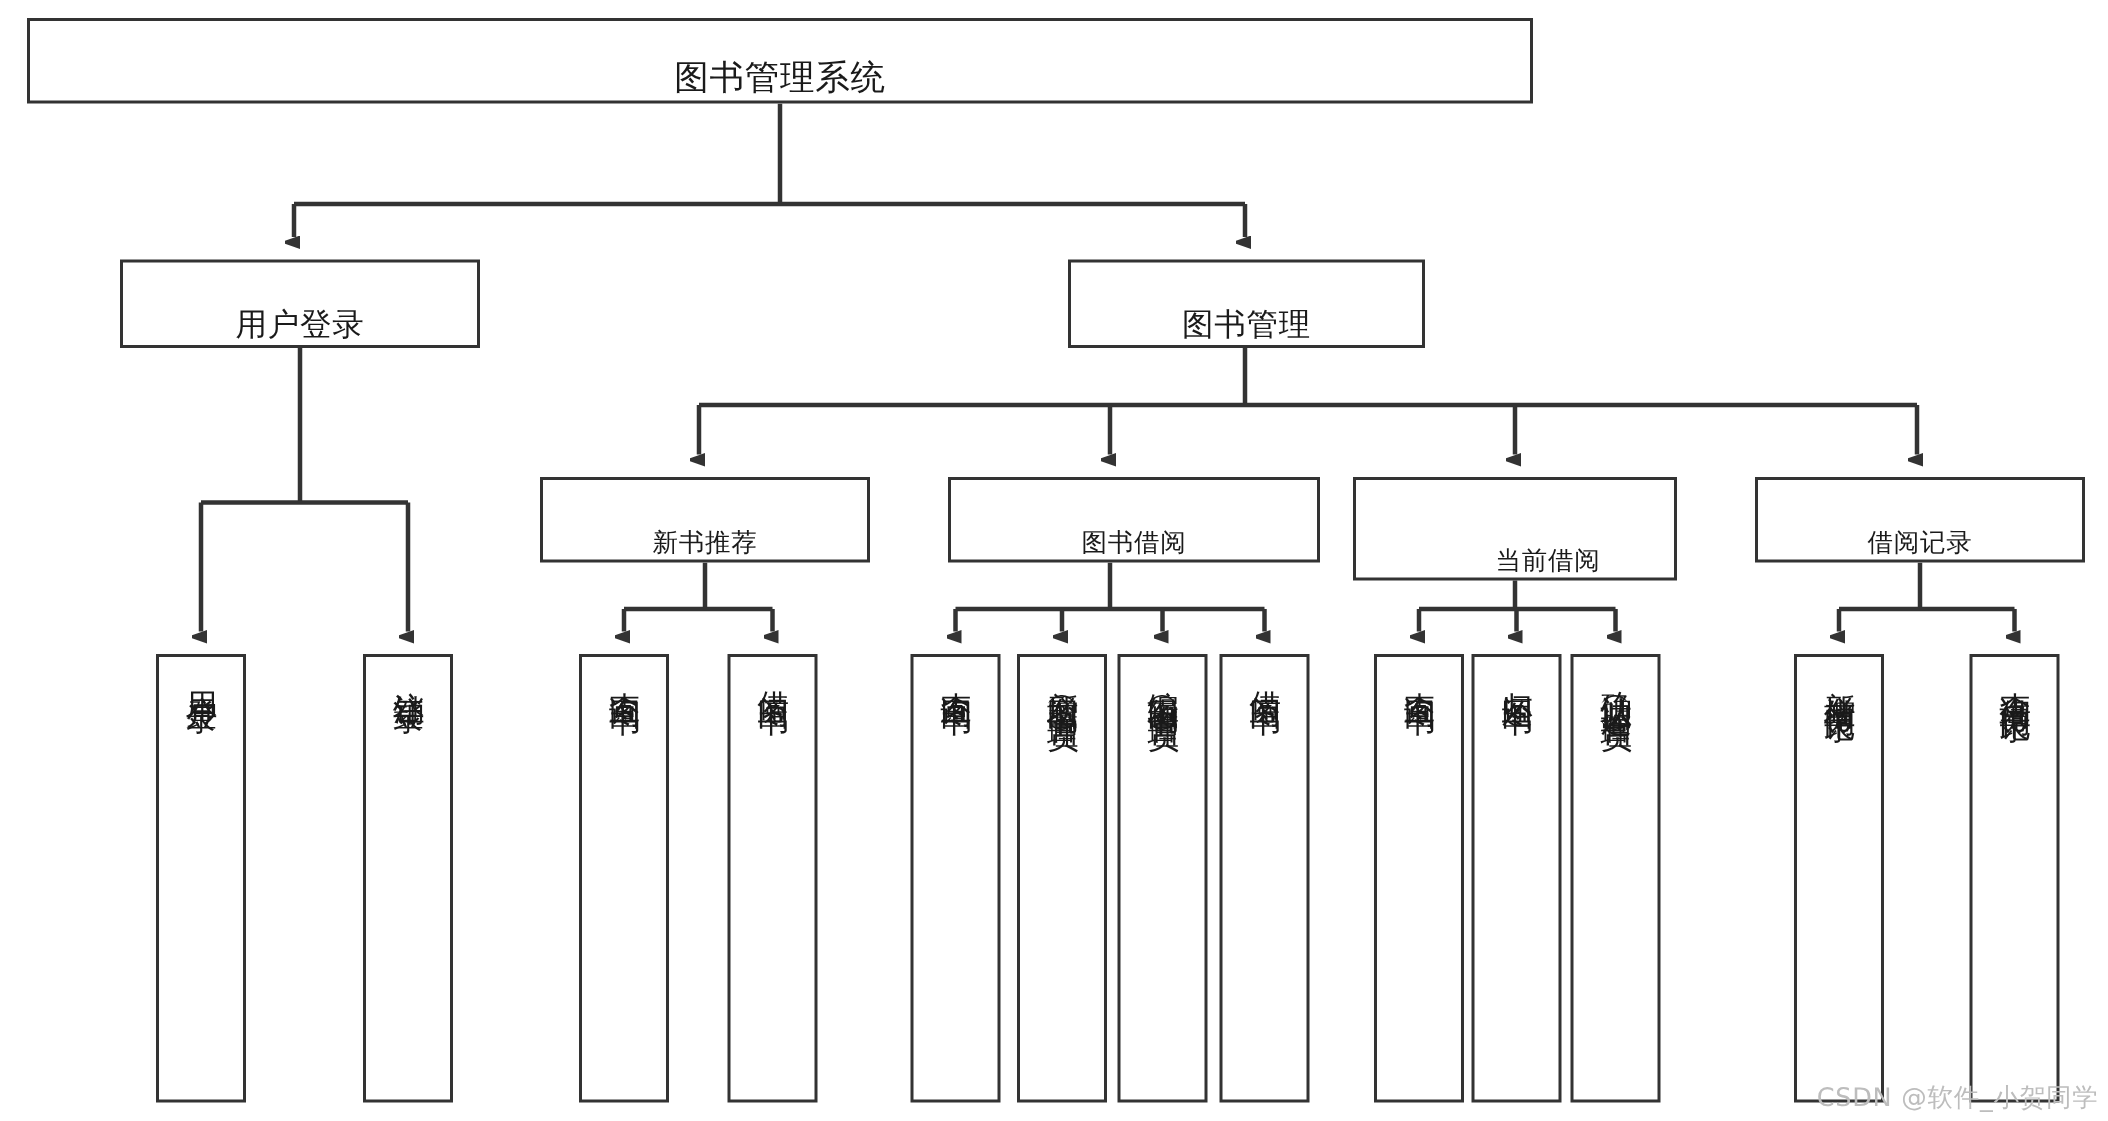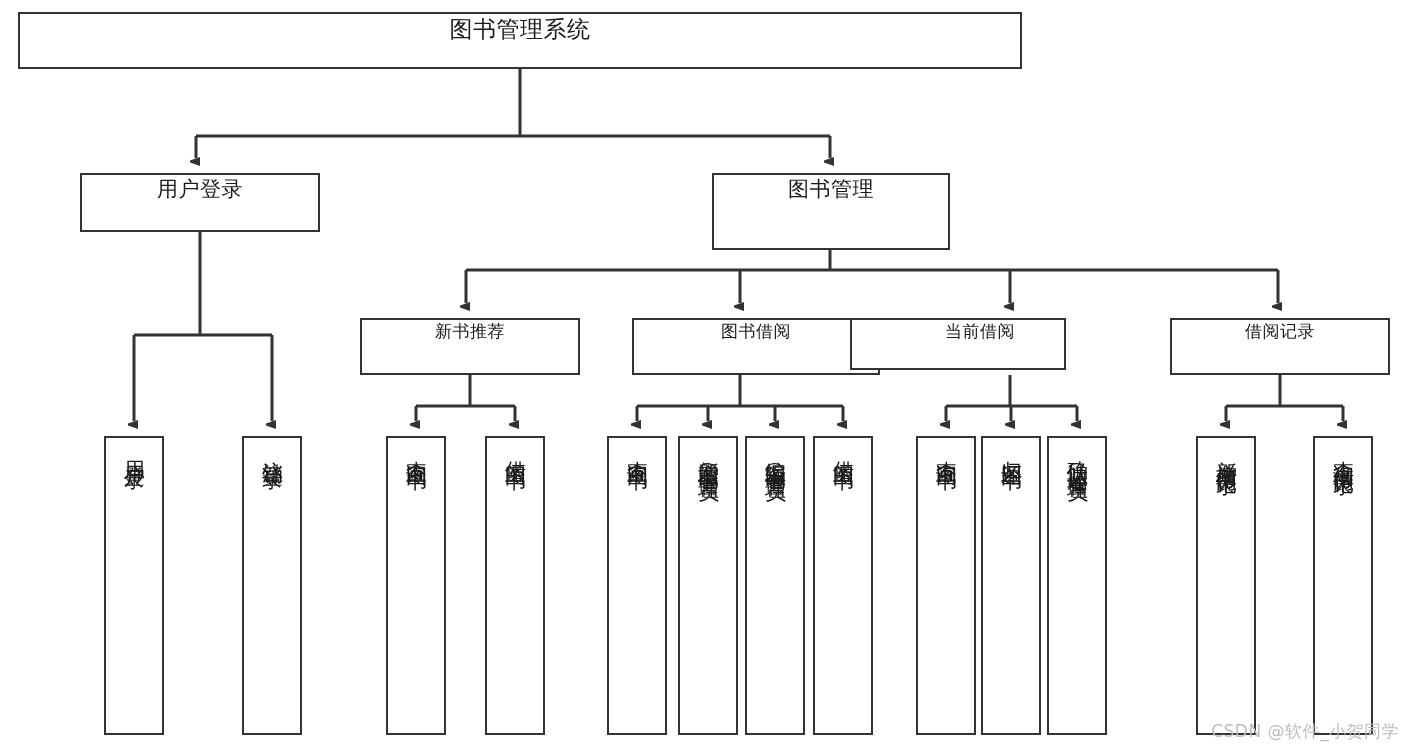--- a/index.html
+++ b/index.html
@@ -20,21 +20,21 @@
     top: 0;
     width: 1405px;
     height: 747px;
   }
   .node-box {
     position: absolute;
     box-sizing: border-box;
     border: 2px solid #333333;
     background: #ffffff;
     display: flex;
-    align-items: flex-start;
+    align-items: flex-end;
     justify-content: center;
   }
   .node-label {
     color: #1a1a1a;
     white-space: nowrap;
     letter-spacing: 0.5px;
   }
   .node-root .node-label { font-size: 23px; }
   .node-l2 .node-label { font-size: 21px; }
   .node-l3 .node-label { font-size: 17px; }
@@ -124,30 +124,30 @@
     </g>
   </svg>
 
   <div id="nodes-layer">
       <div class="node-box node-root" style="left: 18px; top: 12px; width: 1004px; height: 57px;">
         <span class="node-label">图书管理系统</span>
       </div>
       <div class="node-box node-l2" style="left: 80px; top: 173px; width: 240px; height: 59px;">
         <span class="node-label">用户登录</span>
       </div>
-      <div class="node-box node-l2" style="left: 712px; top: 173px; width: 238px; height: 77px;">
+      <div class="node-box node-l2" style="left: 712px; top: 173px; width: 238px; height: 59px;">
         <span class="node-label">图书管理</span>
       </div>
       <div class="node-box node-l3" style="left: 360px; top: 318px; width: 220px; height: 57px;">
         <span class="node-label">新书推荐</span>
       </div>
       <div class="node-box node-l3" style="left: 632px; top: 318px; width: 248px; height: 57px;">
         <span class="node-label">图书借阅</span>
       </div>
-      <div class="node-box node-l3" style="left: 850px; top: 318px; width: 216px; height: 52px; padding-left: 44px;">
+      <div class="node-box node-l3" style="left: 902px; top: 318px; width: 216px; height: 69px; padding-left: 44px;">
         <span class="node-label">当前借阅</span>
       </div>
       <div class="node-box node-l3" style="left: 1170px; top: 318px; width: 220px; height: 57px;">
         <span class="node-label">借阅记录</span>
       </div>
       <div class="node-box node-leaf" style="left: 104px; top: 436px; width: 60px; height: 299px;">
         <span class="node-label">用户登录</span>
       </div>
       <div class="node-box node-leaf" style="left: 242px; top: 436px; width: 60px; height: 299px;">
         <span class="node-label">注销登录</span>

